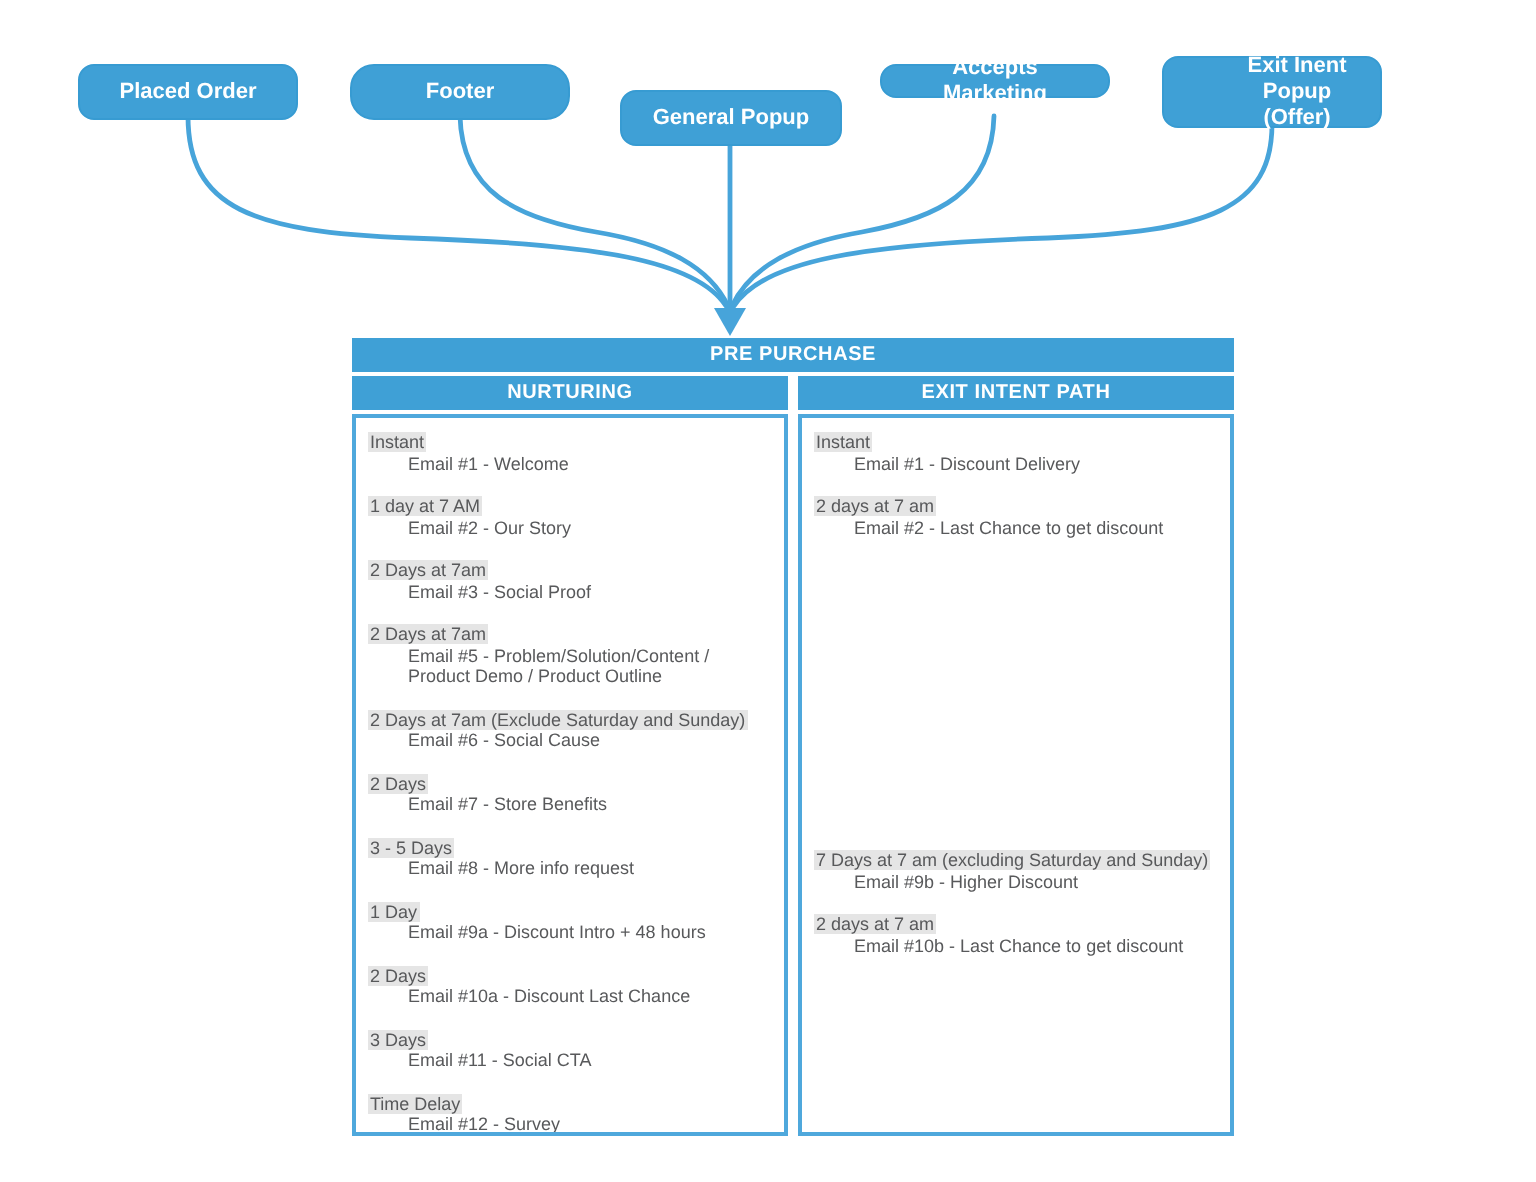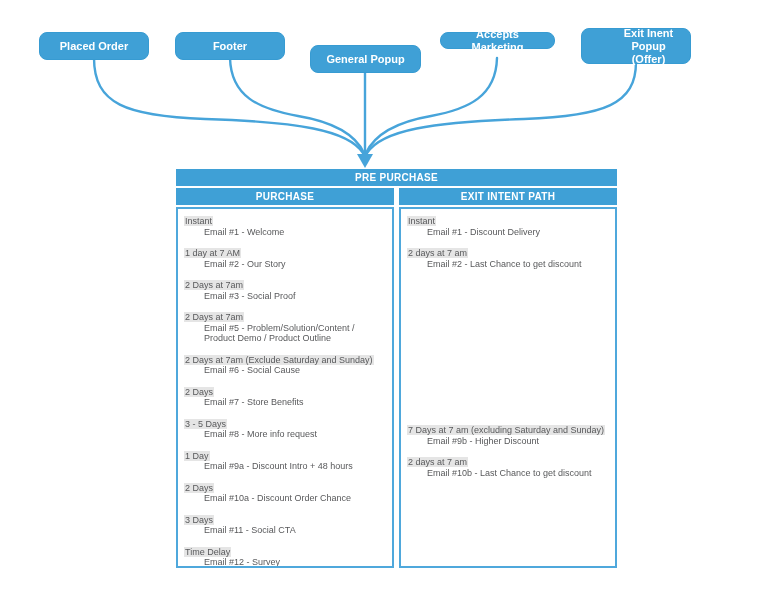--- a/index.html
+++ b/index.html
@@ -8,21 +8,21 @@
     font-family:"Liberation Sans",sans-serif;overflow:hidden;
   }
   .arrow-layer{position:absolute;left:0;top:0;width:768px;height:591px;}
   .node{
     position:absolute;background:#3FA0D6;border:1px solid #379BD2;border-radius:8px;
     color:#fff;font-weight:bold;font-size:11px;line-height:13px;
     display:flex;align-items:center;justify-content:center;text-align:center;
     padding:2px 8px;box-sizing:border-box;
   }
   .n1{left:39px;top:32px;width:110px;height:28px;}
-  .n2{left:175px;top:32px;width:110px;height:28px;}
+  .n2{left:175px;top:32px;width:110px;height:28px;border-radius:12px;}
   .n3{left:310px;top:45px;width:111px;height:28px;}
   .n4{left:440px;top:32px;width:115px;height:17px;}
   .n5{left:581px;top:28px;width:110px;height:36px;padding-left:33px;}
   .flow-table{position:absolute;left:176px;top:169px;width:441px;}
   .title-band{
     height:17px;background:#3FA0D6;color:#fff;font-size:10px;font-weight:bold;
     letter-spacing:.3px;display:flex;align-items:center;justify-content:center;
   }
   .col-heads{display:flex;gap:5px;margin-top:2px;}
   .col-head{
@@ -68,21 +68,21 @@
   <div class="node n4">
     <span>Accepts Marketing</span>
   </div>
   <div class="node n5">
     <span>Exit Inent Popup (Offer)</span>
   </div>
 
   <div class="flow-table">
     <div class="title-band">PRE PURCHASE</div>
     <div class="col-heads">
-      <div class="col-head">PURCHASE</div>
+      <div class="col-head">NURTURING</div>
       <div class="col-head">EXIT INTENT PATH</div>
     </div>
     <div class="col-bodies">
       <div class="col-body">
           <div class="step">
             <div class="timing-line"><span class="timing">Instant</span></div>
             <div class="desc">Email #1 - Welcome</div>
           </div>
           <div class="step">
             <div class="timing-line"><span class="timing">1 day at 7 AM</span></div>
@@ -107,21 +107,21 @@
           <div class="step">
             <div class="timing-line"><span class="timing">3 - 5 Days</span></div>
             <div class="desc">Email #8 - More info request</div>
           </div>
           <div class="step">
             <div class="timing-line"><span class="timing">1 Day</span></div>
             <div class="desc">Email #9a - Discount Intro + 48 hours</div>
           </div>
           <div class="step">
             <div class="timing-line"><span class="timing">2 Days</span></div>
-            <div class="desc">Email #10a - Discount Order Chance</div>
+            <div class="desc">Email #10a - Discount Last Chance</div>
           </div>
           <div class="step">
             <div class="timing-line"><span class="timing">3 Days</span></div>
             <div class="desc">Email #11 - Social CTA</div>
           </div>
           <div class="step">
             <div class="timing-line"><span class="timing">Time Delay</span></div>
             <div class="desc">Email #12 - Survey</div>
           </div>
         </div>

